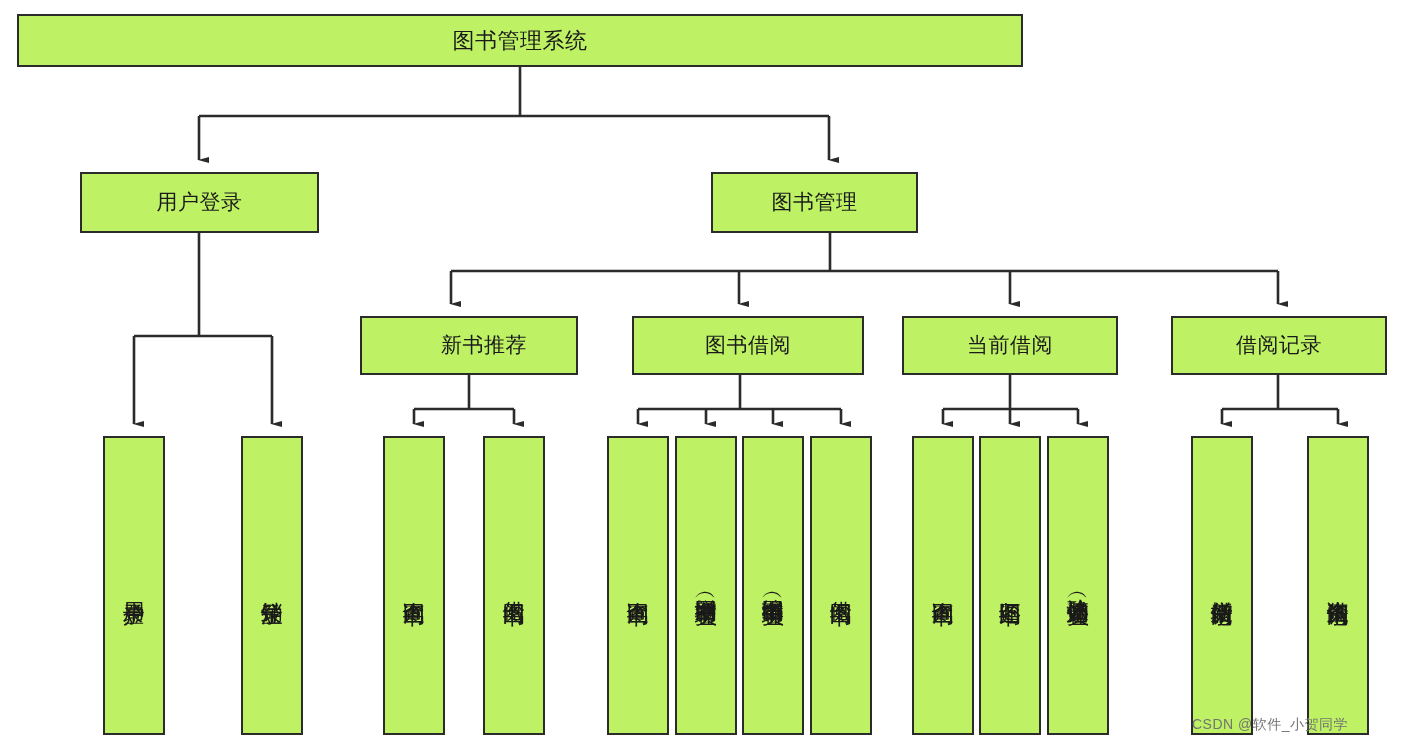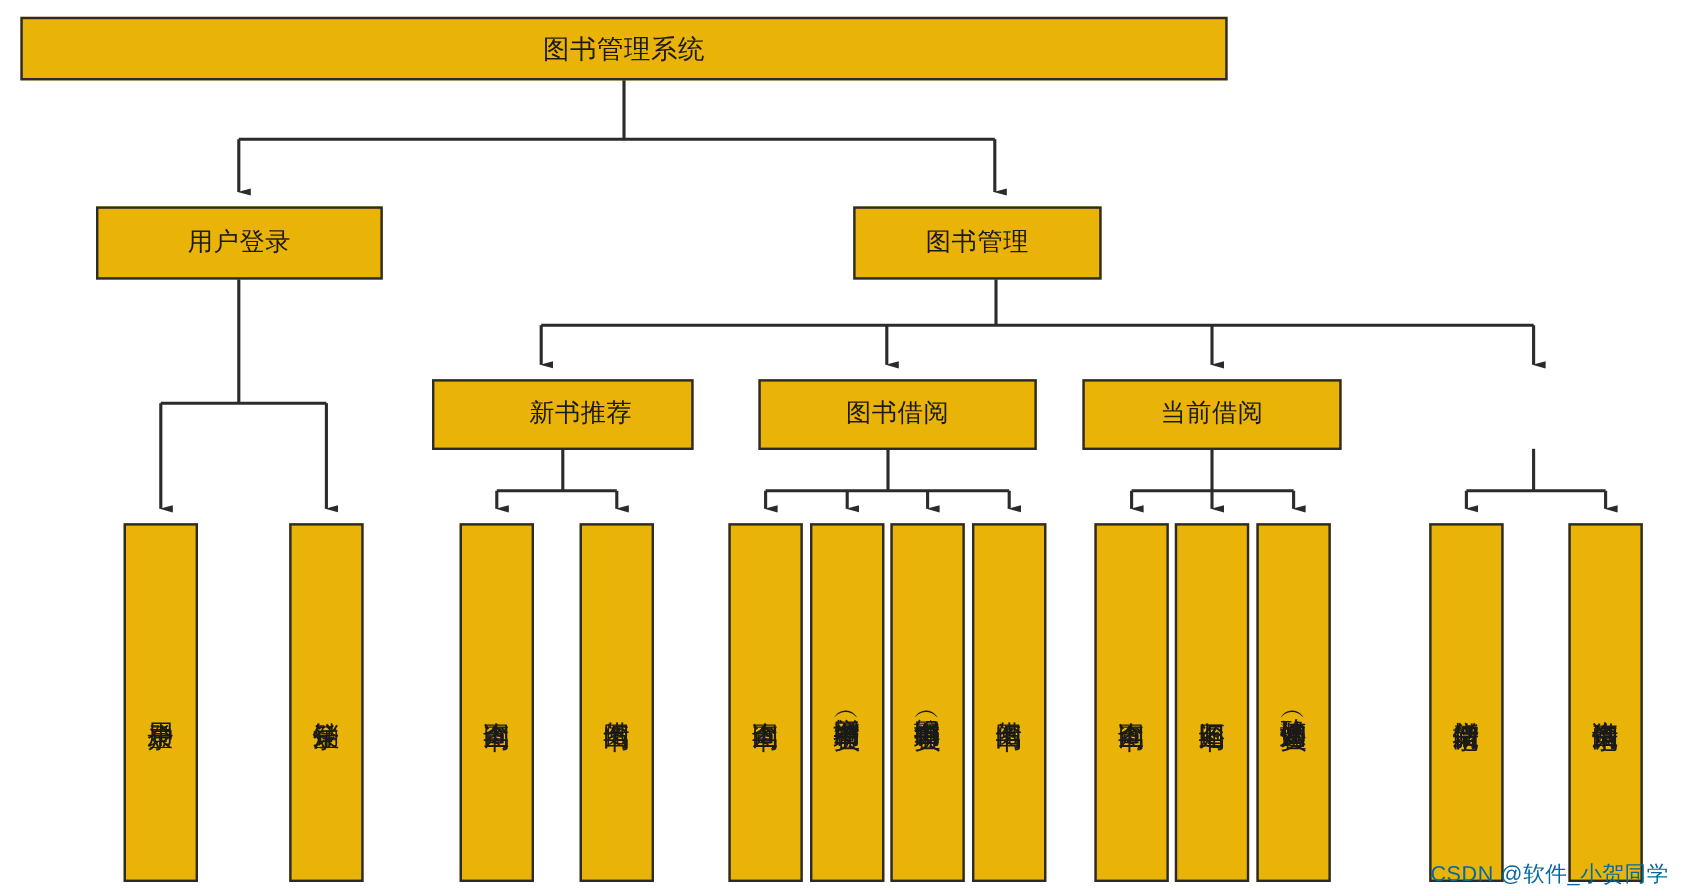--- a/index.html
+++ b/index.html
@@ -21,27 +21,28 @@
     position: absolute;
     left: 0;
     top: 0;
     width: 1405px;
     height: 747px;
     pointer-events: none;
   }
   .node {
     position: absolute;
     box-sizing: border-box;
-    background: #eab308;
+    background: #bef264;
     border: 2px solid #2b2b2b;
     display: flex;
     align-items: center;
     justify-content: center;
     text-align: left;
     color: #1a1a1a;
+    font-family: Liberation Serif, serif;
   }
   .node .lbl {
     display: block;
     line-height: 1.25;
     letter-spacing: 0.5px;
   }
   .node.h .lbl {
     font-size: 21px;
   }
   .node.root .lbl {
@@ -54,22 +55,22 @@
   .node.v .lbl {
     writing-mode: vertical-rl;
     text-orientation: upright;
     font-size: 22px;
     line-height: 1.06;
     letter-spacing: 1px;
     white-space: nowrap;
   }
   .watermark {
     position: absolute;
-    font-size: 18px;
-    color: #0369a1;
+    font-size: 14px;
+    color: #737373;
     letter-spacing: 0.5px;
     white-space: nowrap;
   }
 </style>
 </head>
 <body>
 
 <div id="canvas">
 
   <svg class="edges" viewBox="0 0 1405 747">
@@ -135,20 +136,23 @@
 
   <div class="node h" style="left:360px; top:316px; width:218px; height:59px;padding-left:30px;">
     <span class="lbl">新书推荐</span>
   </div>
   <div class="node h" style="left:632px; top:316px; width:232px; height:59px;">
     <span class="lbl">图书借阅</span>
   </div>
   <div class="node h" style="left:902px; top:316px; width:216px; height:59px;">
     <span class="lbl">当前借阅</span>
   </div>
+  <div class="node h" style="left:1171px; top:316px; width:216px; height:59px;">
+    <span class="lbl">借阅记录</span>
+  </div>
 
   <div class="node v" style="left:103px; top:436px; width:62px; height:299px;">
     <span class="lbl">用户登录</span>
   </div>
   <div class="node v" style="left:241px; top:436px; width:62px; height:299px;">
     <span class="lbl">注销登录</span>
   </div>
 
   <div class="node v" style="left:383px; top:436px; width:62px; height:299px;">
     <span class="lbl">查询图书</span>

